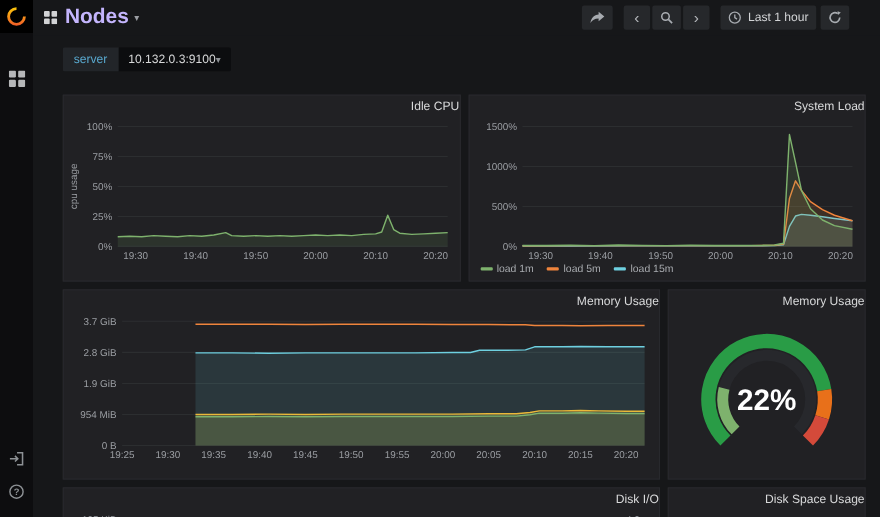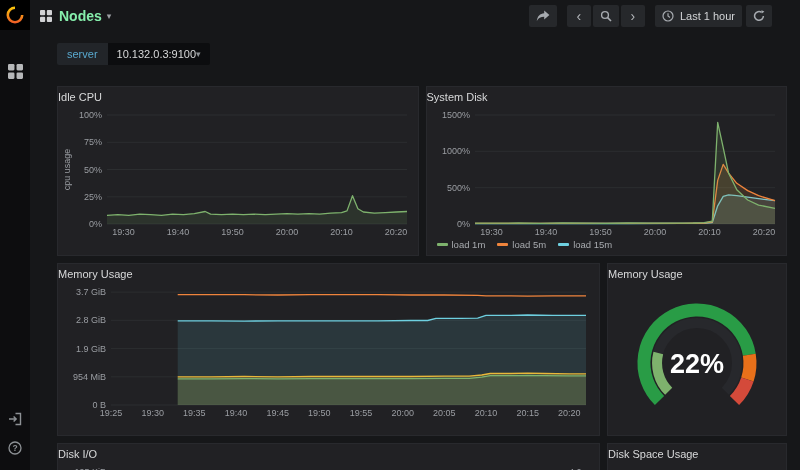--- a/index.html
+++ b/index.html
@@ -9,21 +9,21 @@
   
   .sidebar{position:absolute;left:0;top:0;width:30px;height:470px;background:#0d0d0f;display:flex;flex-direction:column;align-items:center;z-index:5}
   .logo-box{width:30px;height:30px;background:#000;display:flex;align-items:center;justify-content:center;cursor:pointer}
   .side-icon{margin-top:34px;cursor:pointer;opacity:.9}
   .side-spacer{flex:1}
   .side-bottom{margin:0 0 11px 0;cursor:pointer}
 
   
   .topbar{position:absolute;left:30px;top:0;right:0;height:32px;background:#161719;display:flex;align-items:center;padding:0 28px 0 10px}
   .tb-grid{display:flex;align-items:center;margin-right:7px}
-  .tb-title{font-size:14px;font-weight:bold;color:#86efac;cursor:pointer}
+  .tb-title{font-size:19px;font-weight:bold;color:#c4b5fd;cursor:pointer}
   .tb-caret{font-size:9px;color:#9b9ea3;margin-left:5px}
   .controls{margin-left:auto;display:flex;align-items:center;gap:4px}
   .hbtn{height:22px;min-width:24px;padding:0 7px;background:#26282b;border:none;border-radius:2px;display:flex;align-items:center;justify-content:center;gap:6px;color:#a7abb0;font-size:12px;cursor:pointer;font-family:"Liberation Sans",sans-serif}
   .hbtn.chev{font-size:14px;line-height:1;color:#b4b7bb}
   .grp{display:flex;gap:2px;margin:0 6px}
   .time-label{color:#d2d4d6;font-size:11px}
 
   
   .content{position:absolute;left:30px;top:32px;right:0;bottom:0;padding:10px 13px 0 27px;overflow:hidden}
   .filter-row{height:24px;display:flex;align-items:center;margin-bottom:20px}
@@ -32,21 +32,21 @@
   .var-value{background:#0c0d0f;color:#d8d9da;display:flex;align-items:center;gap:0;padding:0 9px;cursor:pointer}
   .var-caret{color:#8d9195;font-size:9px}
 
   .row{display:flex;gap:7px;margin-bottom:7px}
   .panel{background:#212124;border:1px solid #28292d;display:flex;flex-direction:column;overflow:hidden}
   .row1 .panel{flex:1;height:170px}
   .panel-wide{width:543px;height:173px}
   .panel-gauge{flex:1;height:173px}
   .row3 .panel-wide{height:160px}
   .row3 .panel-small{flex:1;height:160px}
-  .panel-title{height:21px;line-height:21px;text-align:left;font-size:11px;color:#d8d9da;cursor:pointer;flex:0 0 auto;white-space:nowrap}
+  .panel-title{height:21px;line-height:21px;text-align:right;font-size:11px;color:#d8d9da;cursor:pointer;flex:0 0 auto;white-space:nowrap}
   svg.chart{display:block;margin:0 auto;flex:0 0 auto}
   svg text.tick{font-size:9px;fill:#9b9ea3;font-family:"Liberation Sans",sans-serif}
   .legend{height:15px;display:flex;align-items:center;gap:12px;padding:0 0 2px 10px;font-size:9.5px;color:#a8abaf;flex:0 0 auto;white-space:nowrap}
   .leg-item{display:flex;align-items:center;gap:4px;cursor:pointer}
   .leg-mark{width:11px;height:3px;border-radius:1px;display:inline-block}
   .gauge-wrap{flex:1;display:flex;align-items:flex-start;justify-content:center}
   .panel-body-empty{flex:1}
 </style>
 </head>
 <body>
@@ -167,21 +167,21 @@
             <text class="tick" x="173.5" y="127" text-anchor="middle">19:50</text>
             <text class="tick" x="228.0" y="127" text-anchor="middle">20:00</text>
             <text class="tick" x="282.5" y="127" text-anchor="middle">20:10</text>
             <text class="tick" x="337.1" y="127" text-anchor="middle">20:20</text>
             <polygon points="48.0,116.0 48.0,107.3 58.9,106.7 69.8,107.3 80.7,106.2 91.6,106.7 102.5,107.3 113.5,106.2 124.4,106.7 135.3,105.6 146.2,103.5 151.6,106.2 162.5,106.7 173.5,106.2 184.4,106.7 195.3,106.2 206.2,106.7 217.1,106.2 228.0,105.6 238.9,106.2 249.8,105.6 260.7,106.2 271.6,105.1 282.5,104.6 288.0,102.9 293.5,87.7 298.9,100.7 304.4,104.0 315.3,105.1 326.2,104.6 337.1,104.0 348.0,103.5 348.0,116.0" fill="#7eb26d" fill-opacity="0.12"></polygon>
             <polyline points="48.0,107.3 58.9,106.7 69.8,107.3 80.7,106.2 91.6,106.7 102.5,107.3 113.5,106.2 124.4,106.7 135.3,105.6 146.2,103.5 151.6,106.2 162.5,106.7 173.5,106.2 184.4,106.7 195.3,106.2 206.2,106.7 217.1,106.2 228.0,105.6 238.9,106.2 249.8,105.6 260.7,106.2 271.6,105.1 282.5,104.6 288.0,102.9 293.5,87.7 298.9,100.7 304.4,104.0 315.3,105.1 326.2,104.6 337.1,104.0 348.0,103.5" fill="none" stroke="#7eb26d" stroke-width="1.3" stroke-linejoin="round"></polyline>
             <text class="tick" transform="translate(11 61.5) rotate(-90)" text-anchor="middle">cpu usage</text>
           </svg>
       </section>
       <section class="panel">
-        <div class="panel-title">System Disk</div>
+        <div class="panel-title">System Load</div>
         <svg class="chart" width="358" height="130">
             <line x1="48" y1="116.0" x2="348" y2="116.0" stroke="#2c2e30" stroke-width="1"></line>
             <text class="tick" x="43" y="119.0" text-anchor="end">0%</text>
             <line x1="48" y1="79.7" x2="348" y2="79.7" stroke="#2c2e30" stroke-width="1"></line>
             <text class="tick" x="43" y="82.7" text-anchor="end">500%</text>
             <line x1="48" y1="43.3" x2="348" y2="43.3" stroke="#2c2e30" stroke-width="1"></line>
             <text class="tick" x="43" y="46.3" text-anchor="end">1000%</text>
             <line x1="48" y1="7.0" x2="348" y2="7.0" stroke="#2c2e30" stroke-width="1"></line>
             <text class="tick" x="43" y="10.0" text-anchor="end">1500%</text>
             <text class="tick" x="64.4" y="127" text-anchor="middle">19:30</text>

